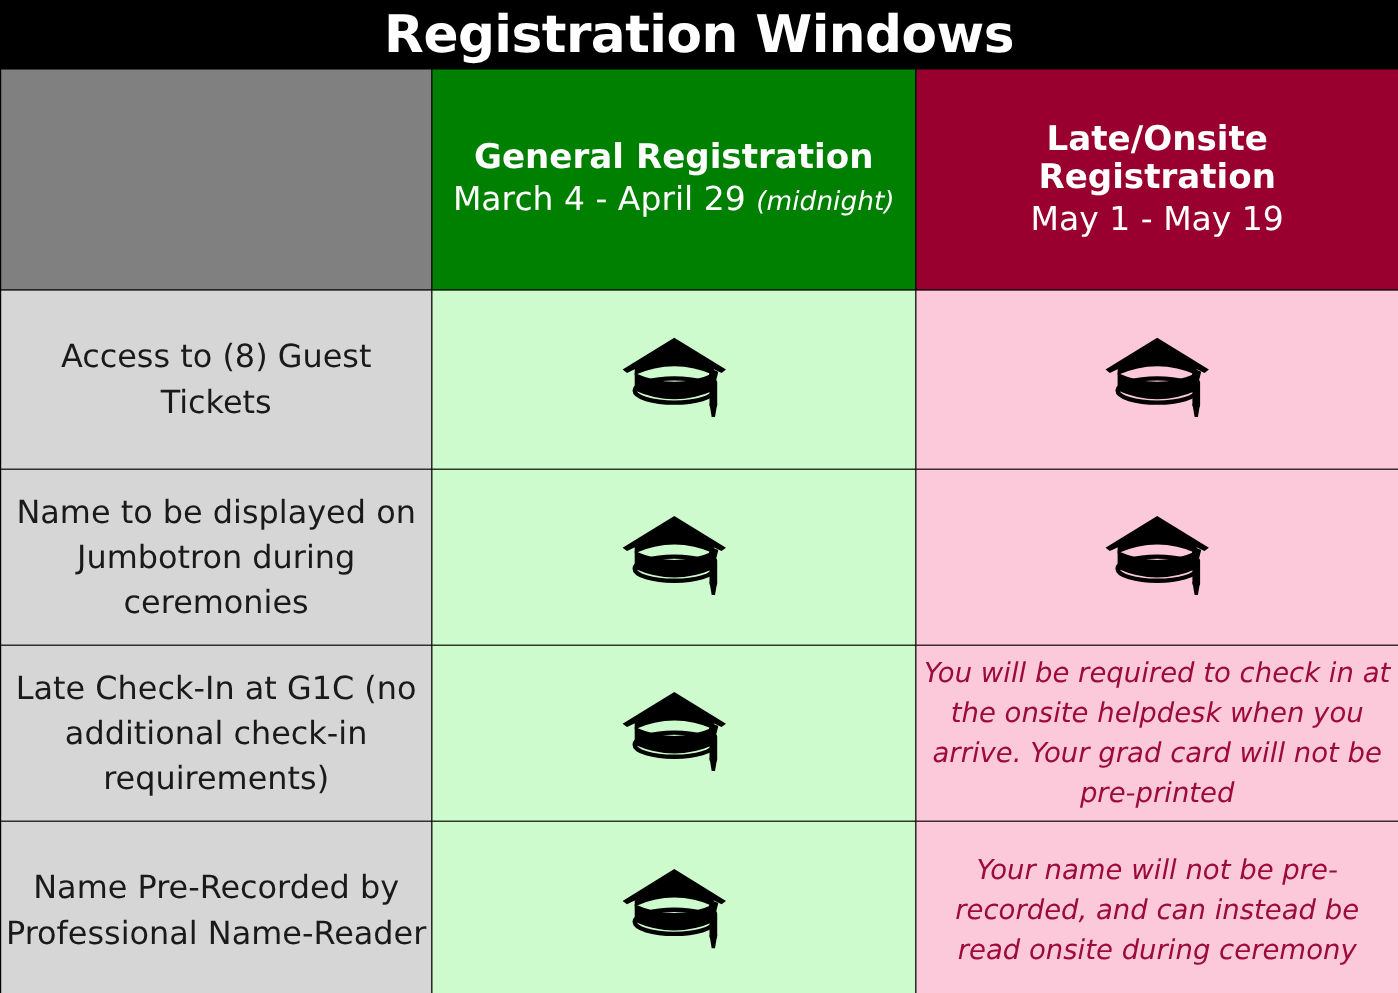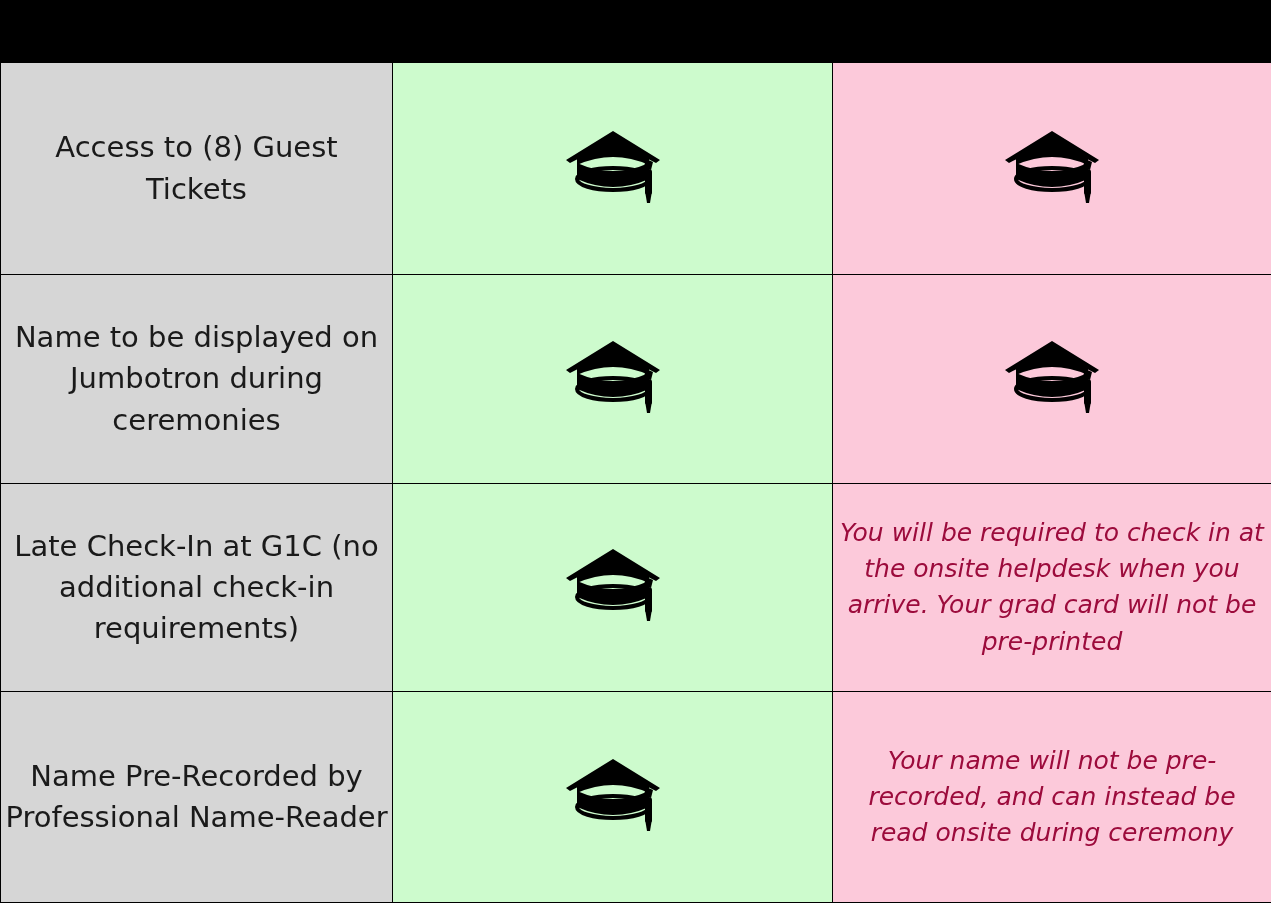--- a/index.html
+++ b/index.html
@@ -143,29 +143,52 @@
     display: inline-block;
     line-height: 0;
   }
   .cap-wrap svg { display: block; }
 </style>
 </head>
 <body>
 
 <div id="page">
 
+  <div class="title-bar">
+    <div class="title-text">Registration Windows</div>
+  </div>
 
   <table class="table">
     <colgroup>
       <col class="col-label">
       <col class="col-green">
       <col class="col-pink">
     </colgroup>
     <tbody>
 
+      <tr class="hdr-row">
+        <td class="hdr-blank">
+          <div class="hdr-inner"></div>
+        </td>
+        <td class="hdr-green">
+          <div class="hdr-inner">
+            <span class="hdr-title">General Registration</span>
+            <span class="hdr-sub">
+              <span>March 4 - April 29</span>
+              <span class="paren">(midnight)</span>
+            </span>
+          </div>
+        </td>
+        <td class="hdr-pink">
+          <div class="hdr-inner">
+            <span class="hdr-title">Late/Onsite Registration</span>
+            <span class="hdr-sub">May 1 - May 19</span>
+          </div>
+        </td>
+      </tr>
 
       <tr class="r1">
         <td class="label-cell">Access to (8) Guest Tickets</td>
         <td class="green-cell">
           <span class="cap-wrap">
             <svg width="100" height="76" viewBox="0 0 100 76" aria-hidden="true">
               <path fill="#000000" d="M50 2 L97 31 L93 34 Q72 22 50 22 Q28 22 7 34 L3 31 Z"></path>
               <path fill="#000000" d="M14 29 Q50 13 86 29 L86 36 Q50 20 14 36 Z"></path>
               <path fill="#000000" d="M14 34 Q50 50 86 34 L86 50 Q50 66 14 50 Z"></path>
               <ellipse cx="50" cy="50" rx="36" ry="11" fill="none" stroke="#000000" stroke-width="4"></ellipse>

